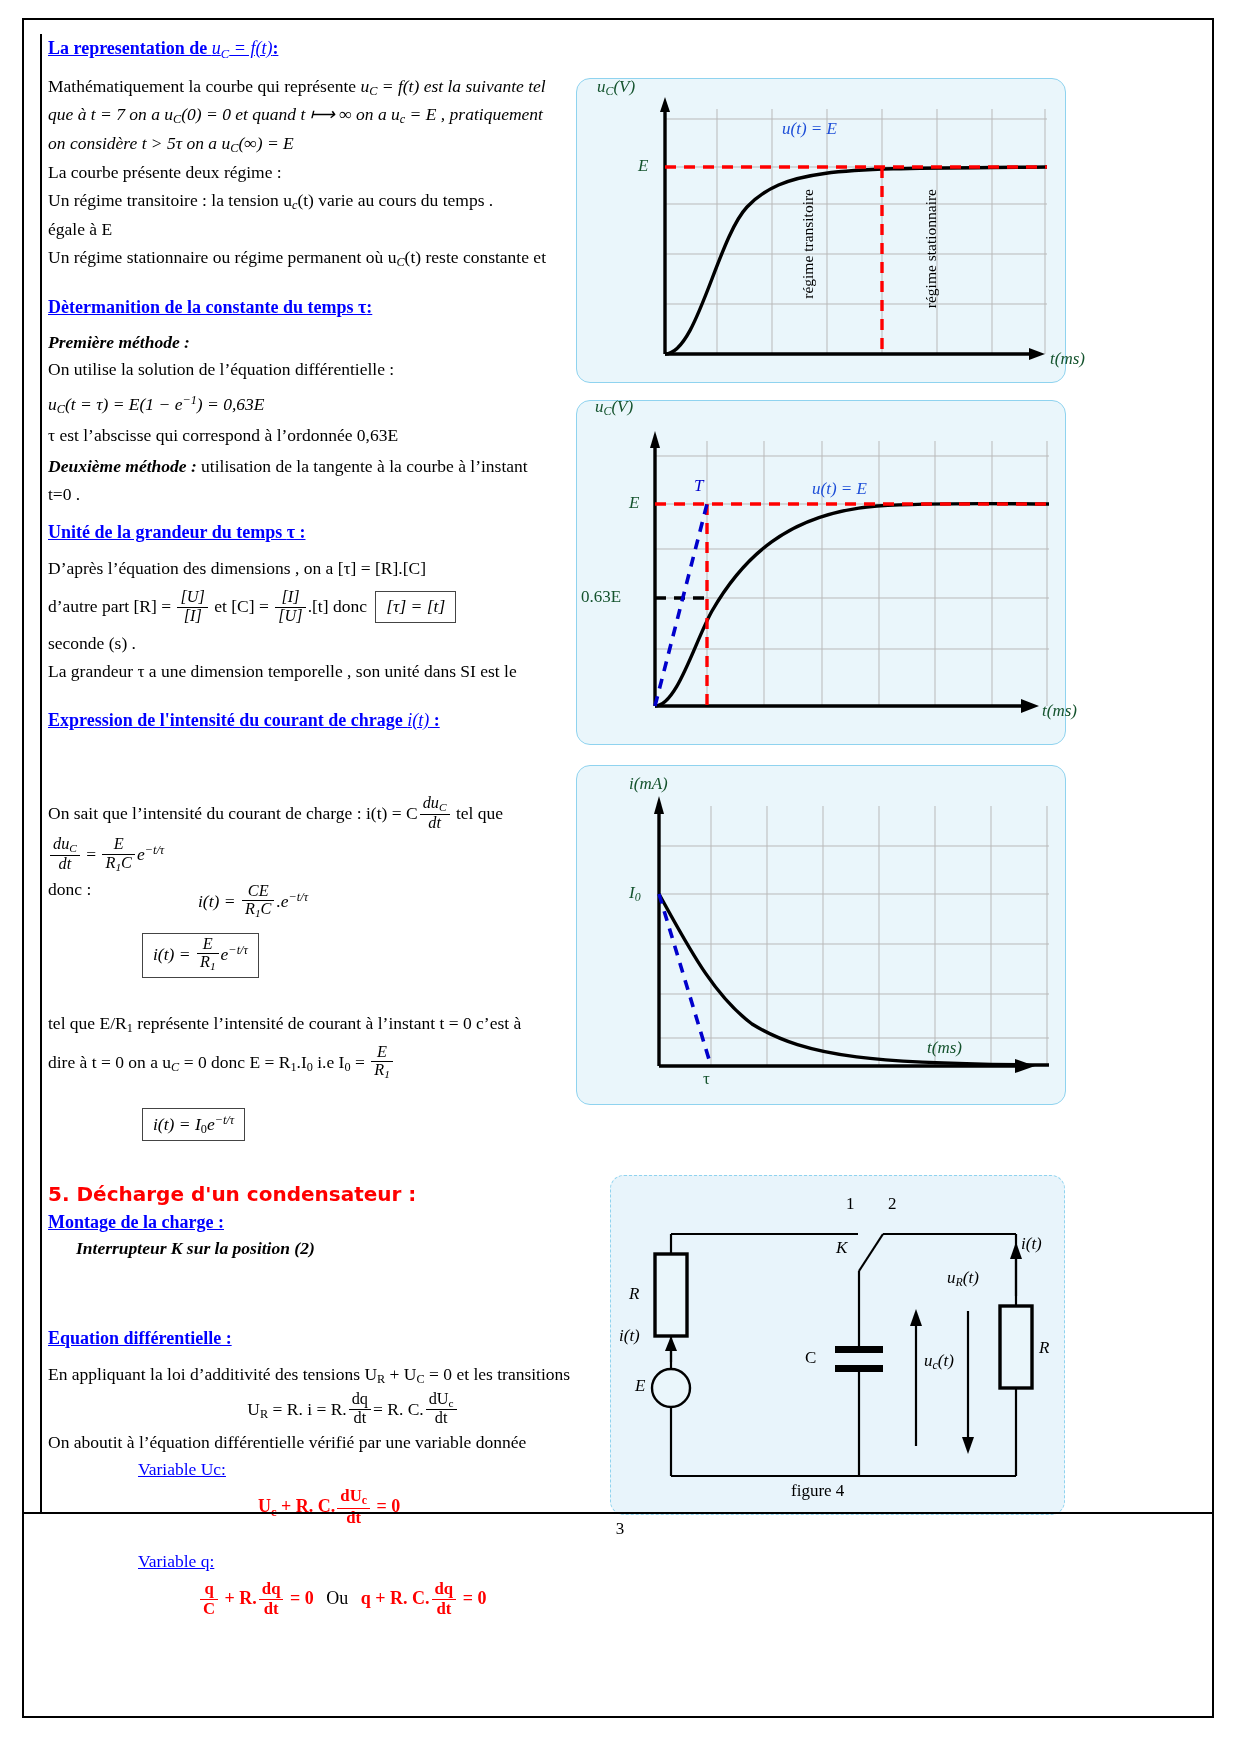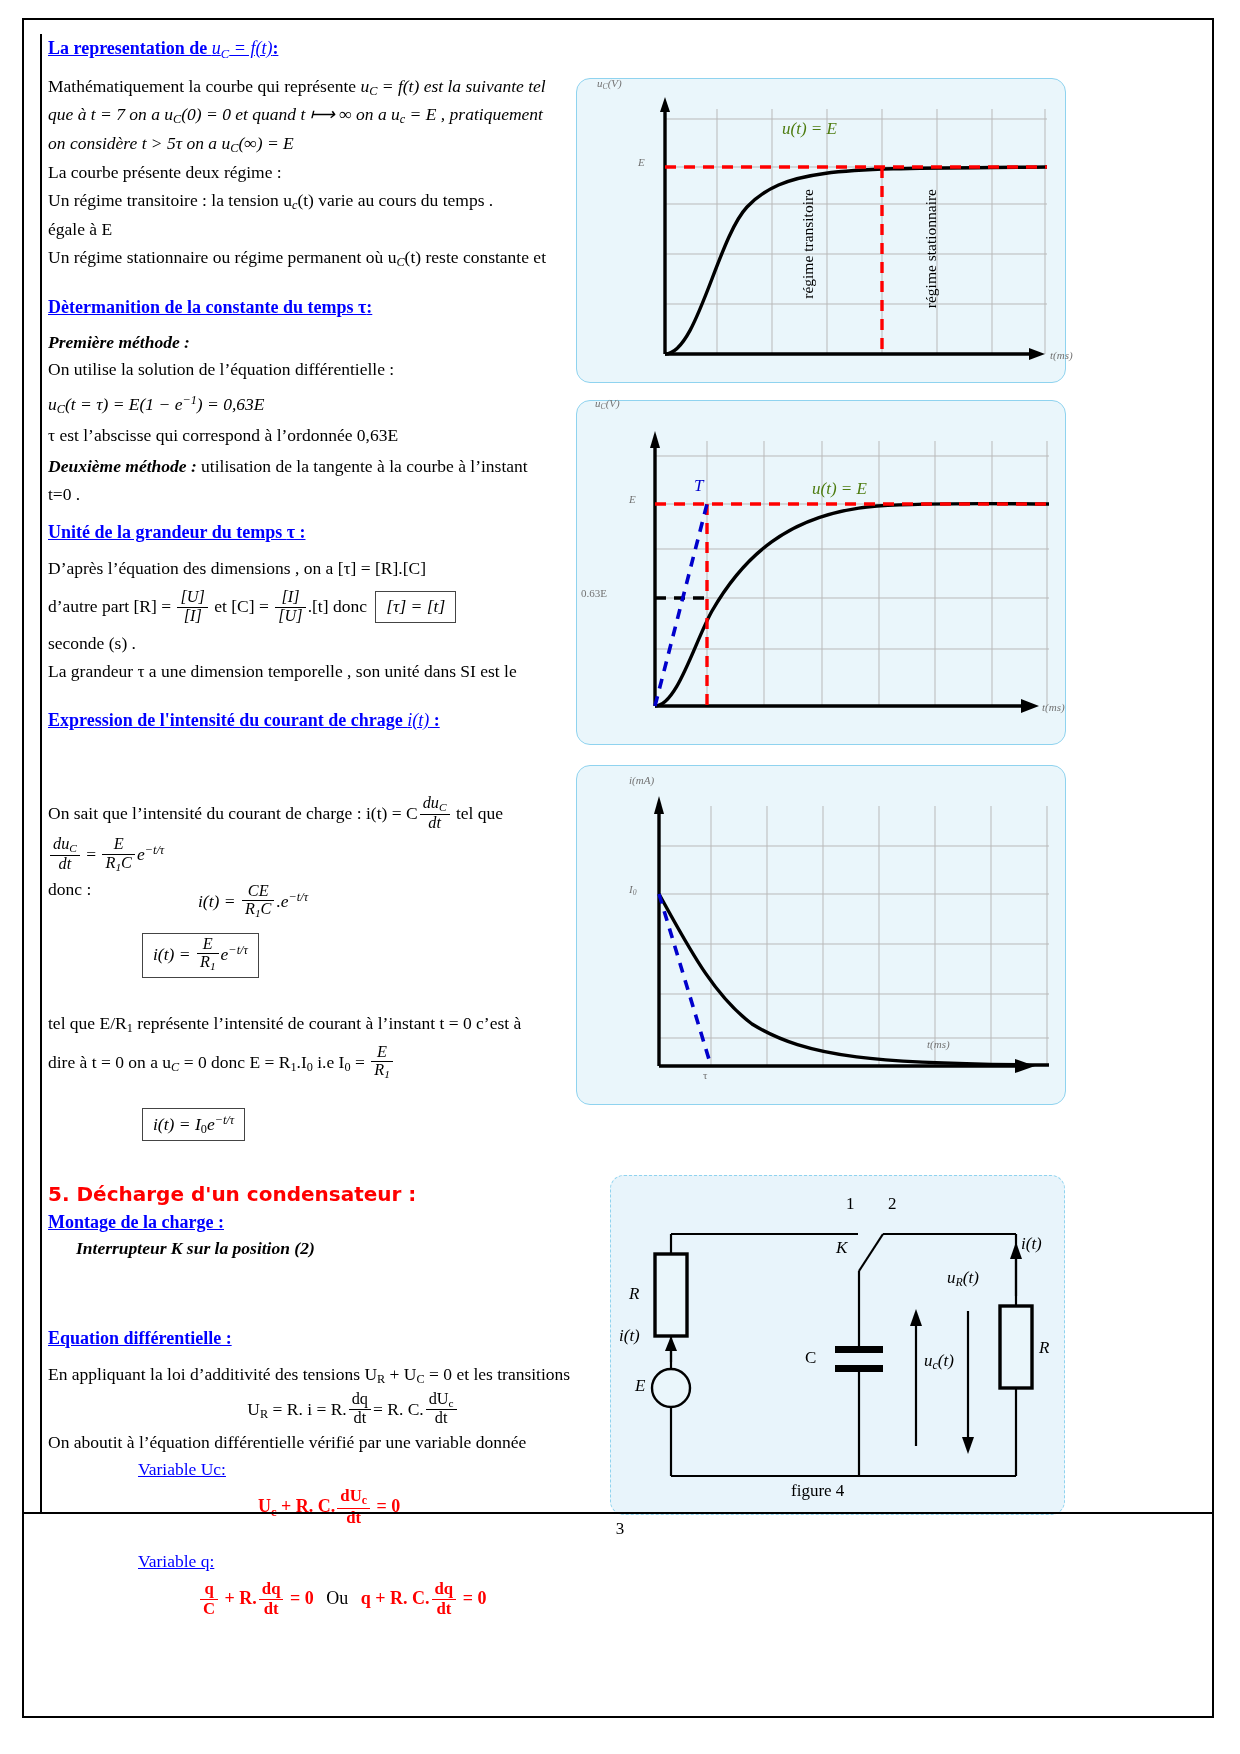--- a/index.html
+++ b/index.html
@@ -126,29 +126,29 @@
     writing-mode:vertical-rl;
     transform:rotate(180deg);
     font-size:15.5px;
     font-family:"Liberation Serif", serif;
     color:#000;
     white-space:nowrap;
   }
   .axlabel {
     position:absolute;
     font-style:italic;
-    font-size:11px;
-    color:#737373;
+    font-size:17px;
+    color:#14532d;
     white-space:nowrap;
   }
   .redlabel {
     position:absolute;
     font-style:italic;
     font-size:17px;
-    color:#4d7c0f;
+    color:#1d4ed8;
     white-space:nowrap;
   }
   .bluelabel {
     position:absolute;
     font-style:italic;
     font-size:17px;
     color:#0000cc;
     white-space:nowrap;
   }
   .cirlabel {

